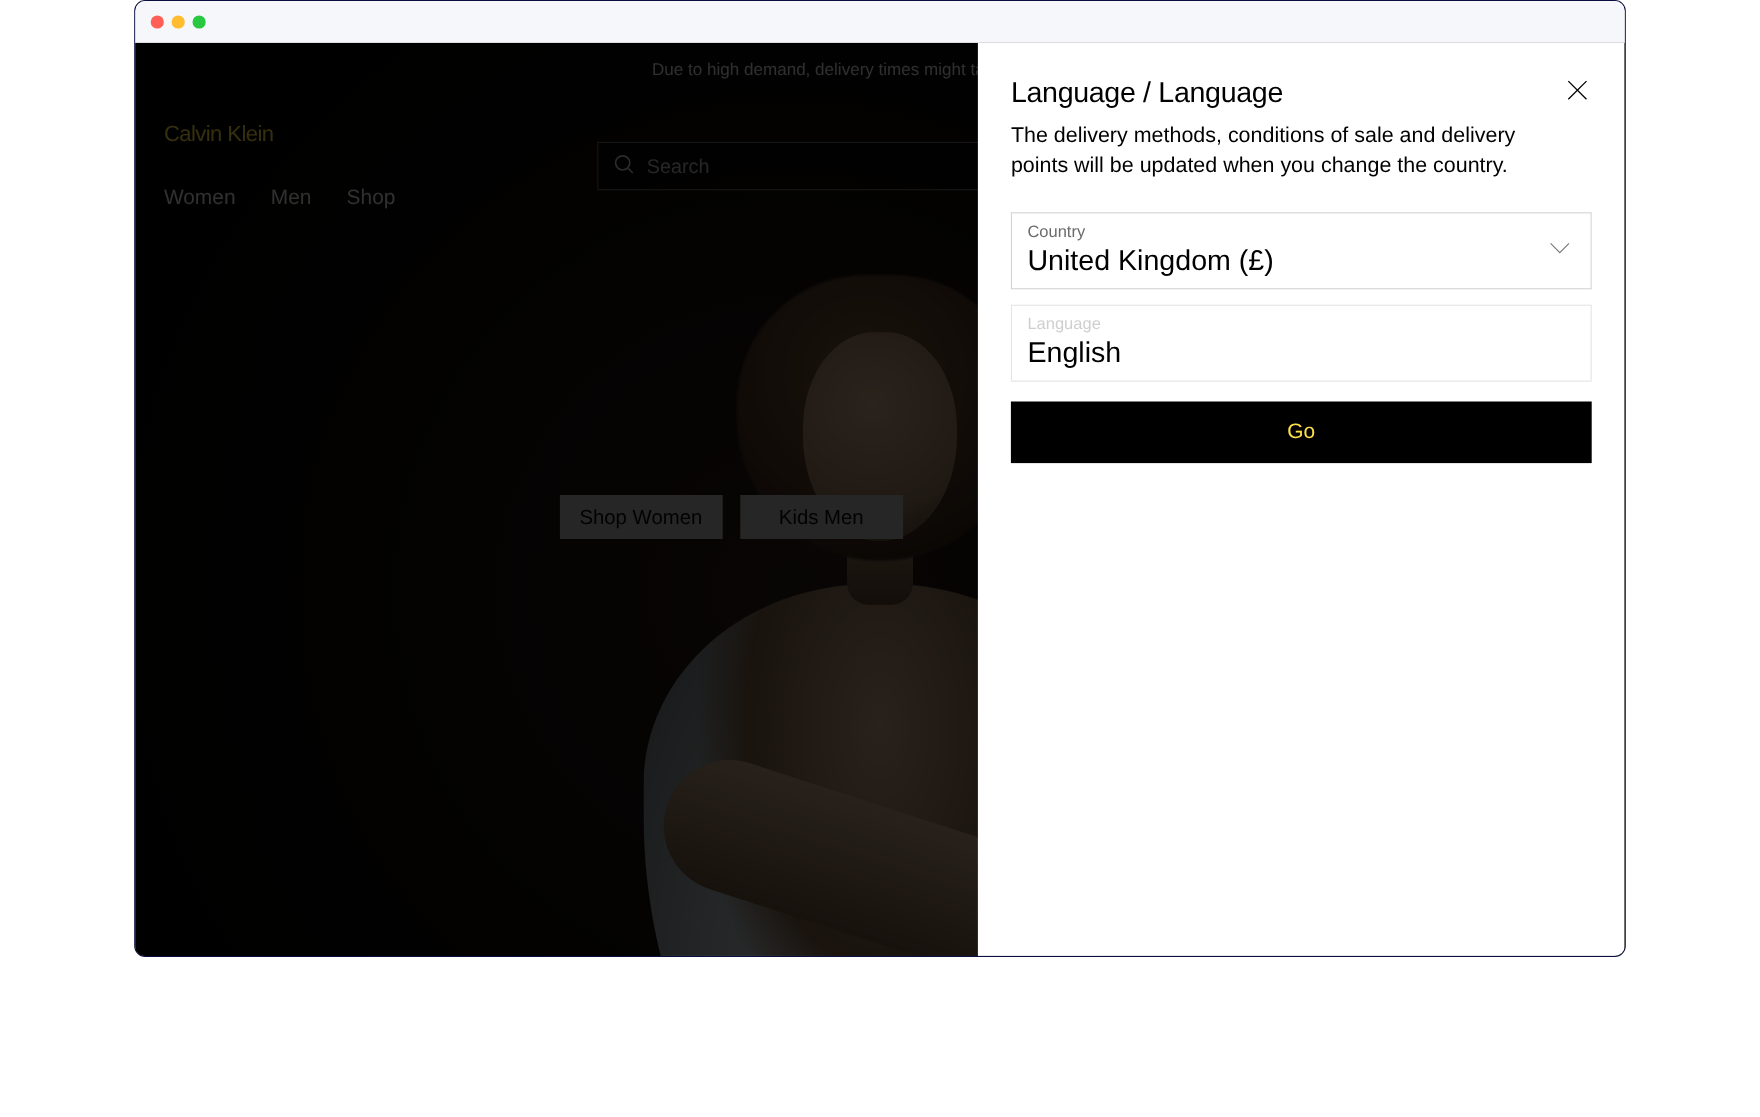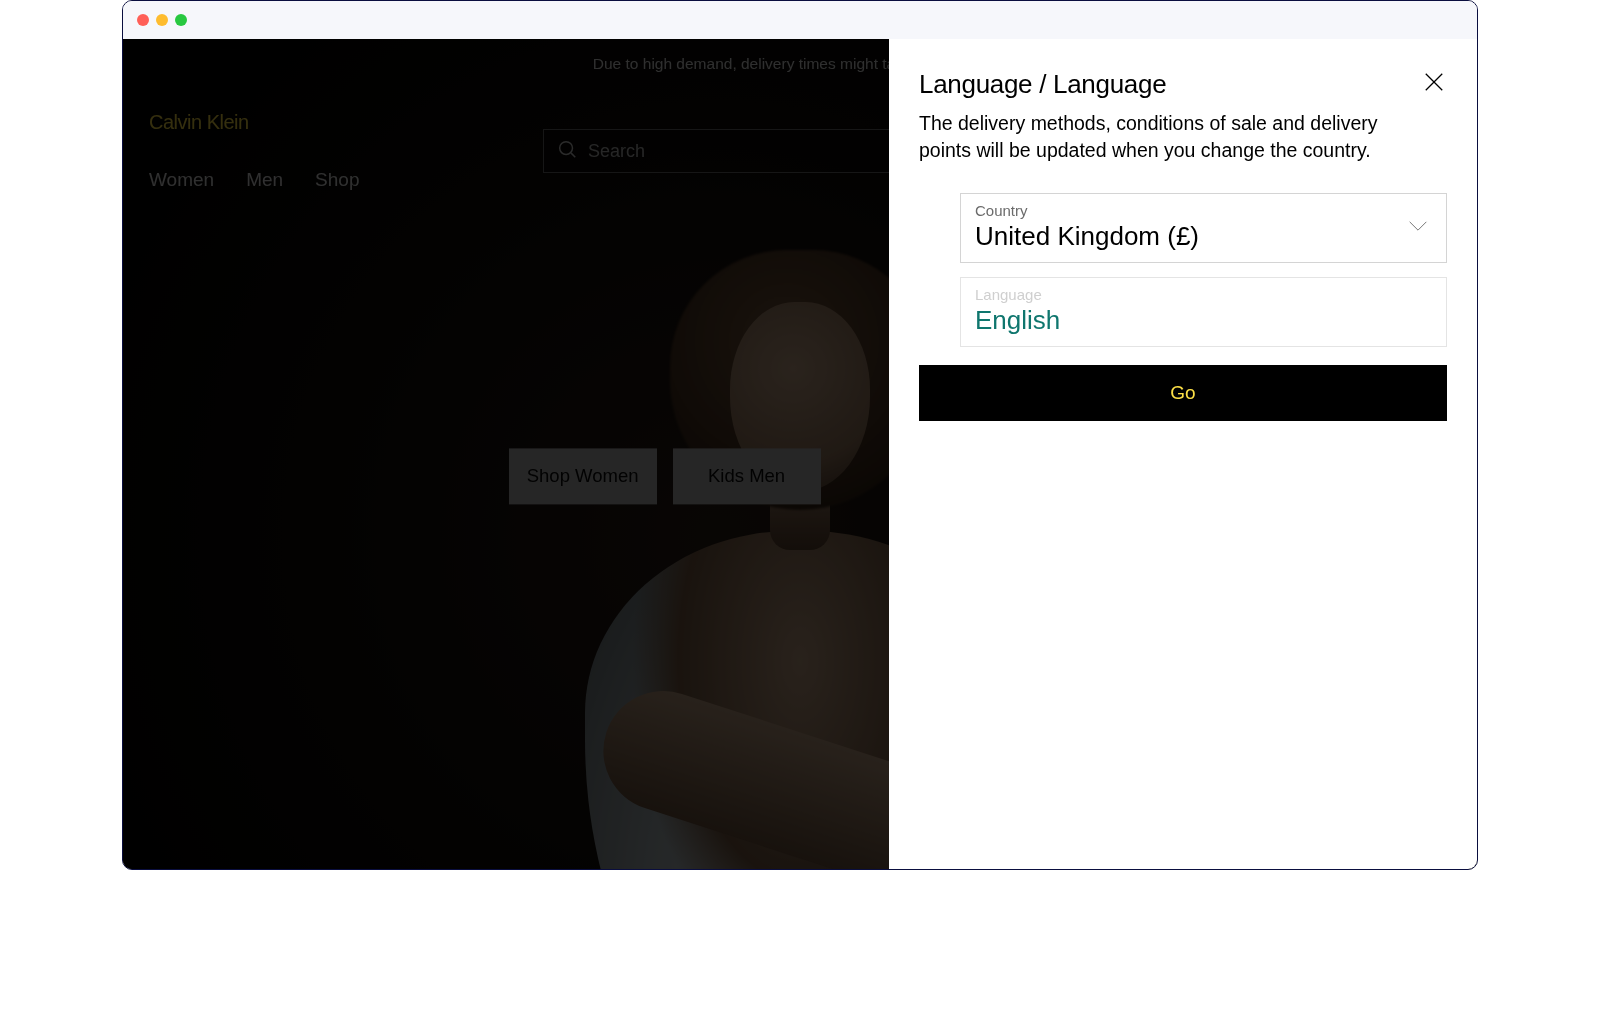--- a/index.html
+++ b/index.html
@@ -153,21 +153,21 @@
       color: #e5e5e5;
     }
 
     .cta-row {
       position: absolute;
       top: 50%; left: 40%;
       transform: translate(-50%, -10%);
       display: flex; gap: 16px;
     }
     .cta {
-      width: 148px; height: 56px;
+      width: 148px; height: 40px;
       background: #b5b5b5;
       color: #0a0a0a;
       display: flex; align-items: center; justify-content: center;
       font-size: 18.5px;
       cursor: pointer;
     }
 
     .dimmer {
       position: absolute; inset: 0;
       background: rgba(0,0,0,0.62);
@@ -197,40 +197,39 @@
       line-height: 1.4;
       color: #000000;
       max-width: 500px;
     }
 
     .field {
       margin-top: 28px;
       border: 1px solid #d4d4d4;
       padding: 8px 23px 10px 14px;
       position: relative;
-      margin-left: 41px;
     }
     .field-label {
       font-size: 15px; color: #6b6b6b;
     }
     .field-value {
       font-size: 26px; color: #000; margin-top: 2px;
     }
     .field .chev {
       position: absolute; right: 18px; top: 50%;
       transform: translateY(-50%);
     }
     .field .chev svg { width: 20px; height: 14px; stroke: #777; stroke-width: 1.2; fill: none; }
 
     .field.disabled {
       margin-top: 14px;
       border-color: #e4e4e4;
     }
     .field.disabled .field-label { color: #cfcfcf; }
-    .field.disabled .field-value { color: #0f766e; }
+    .field.disabled .field-value { color: #000000; }
 
     .go-btn {
       margin-top: 18px;
       width: 100%;
       height: 56px;
       background: #000;
       color: #fde047;
       font-size: 19px;
       display: flex; align-items: center; justify-content: center;
       cursor: pointer;

